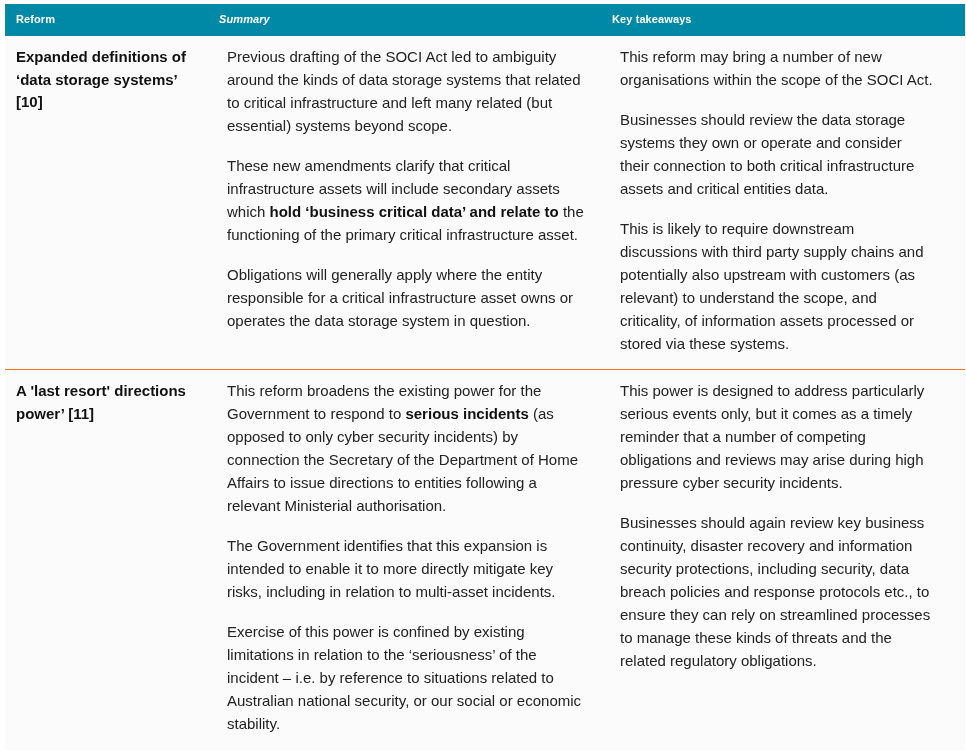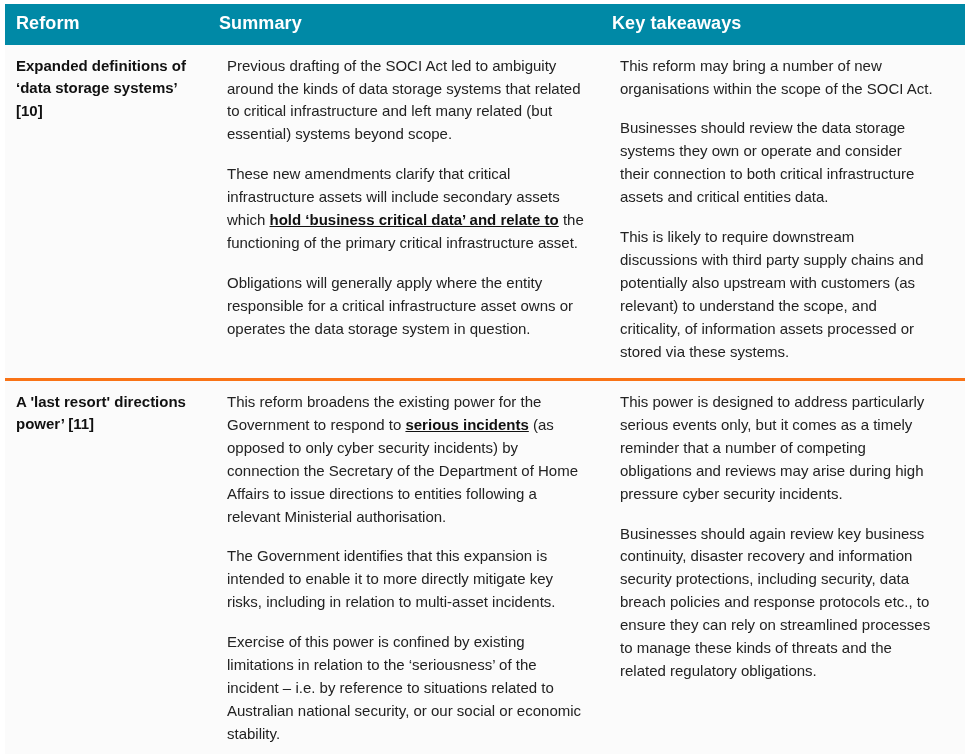--- a/index.html
+++ b/index.html
@@ -30,41 +30,41 @@
     table-layout: fixed;
     background: #fbfbfb;
   }
   col.col-reform   { width: 205px; }
   col.col-summary  { width: 394px; }
   col.col-takeaway { width: 361px; }
 
   thead th {
     background: #0089a6;
     color: #ffffff;
-    font-size: 18px;
+    font-size: 11px;
     font-weight: bold;
     text-align: left;
     padding: 9px 10px 10px 10px;
     letter-spacing: 0.1px;
     line-height: 1.2;
     vertical-align: middle;
     border: none;
   }
   thead th.th-reform   { padding-left: 11px; }
-  thead th.th-summary  { padding-left: 9px; }
+  thead th.th-summary  { padding-left: 9px; font-style: italic; }
   thead th.th-takeaway { padding-left: 8px; margin-top: 48px; }
 
   tbody td {
     vertical-align: top;
     padding: 10px 10px 14px 10px;
     font-size: 15px;
     line-height: 1.53;
     color: #222222;
     background: #fbfbfb;
-    border-top: 3px solid #f97316;
+    border-top: 1px solid #f97316;
   }
   tbody tr.first-row td { border-top: none; }
 
   td.cell-reform {
     padding-left: 11px;
     padding-right: 8px;
     font-weight: bold;
     color: #111111;
     line-height: 1.5;
   }
@@ -77,21 +77,21 @@
     padding-right: 32px;
   }
   td.cell-reform .ref {
     font-weight: bold;
     color: #111111;
   }
   p.para {
     margin: 0 0 17px 8px;
   }
   p.para:last-child { margin-bottom: 0; }
-  .bold-run { font-weight: bold; color: #111111; text-decoration: underline; }
+  .bold-run { font-weight: bold; color: #111111; }
 </style>
 </head>
 <body>
 
 <div class="page">
 
   <table class="reform-table">
     <colgroup>
       <col class="col-reform">
       <col class="col-summary">

